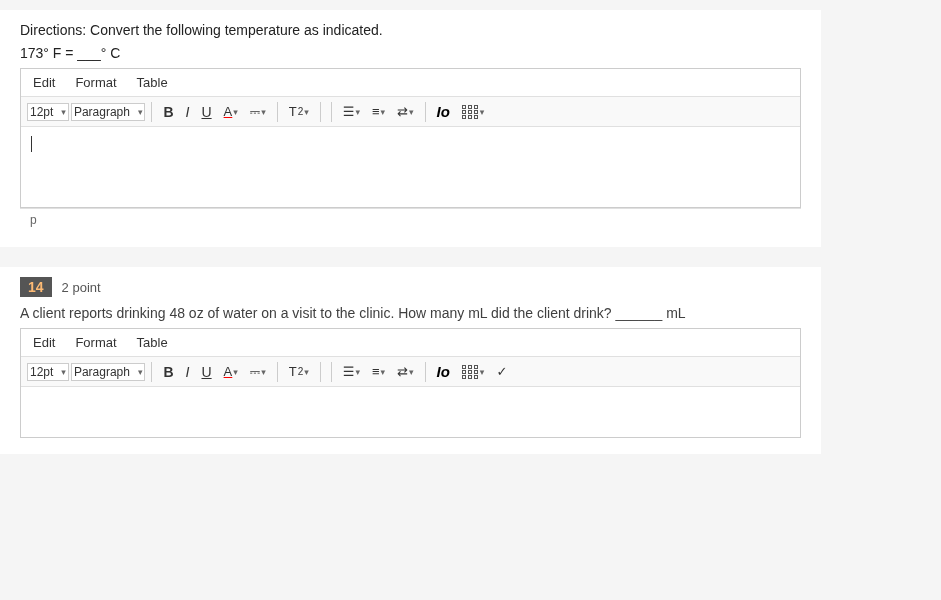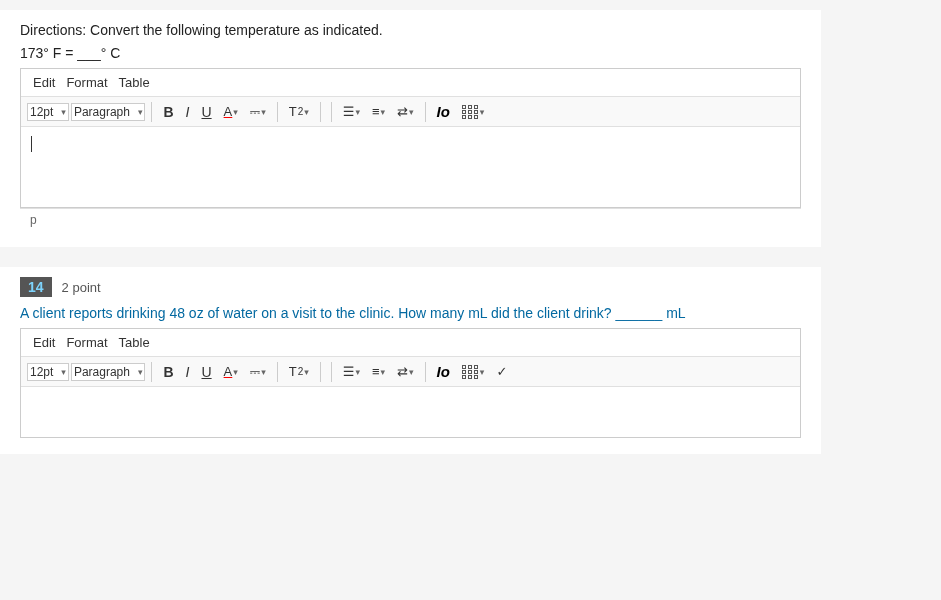--- a/index.html
+++ b/index.html
@@ -20,54 +20,54 @@
       margin: 0 0 10px 0;
       padding: 10px 20px 16px 20px;
     }
     .question-header {
       display: flex;
       align-items: center;
       margin-bottom: 6px;
     }
     .question-number {
       background: #555;
-      color: #7dd3fc;
+      color: #fdba74;
       font-size: 14px;
       font-weight: bold;
       padding: 2px 8px;
       margin-right: 10px;
       min-width: 30px;
       text-align: center;
     }
     .question-points {
       font-size: 13px;
       color: #555;
     }
     .question-text {
       font-size: 14px;
-      color: #0369a1;
+      color: #404040;
       margin-bottom: 4px;
       line-height: 1.5;
     }
     .directions-text {
       font-size: 14px;
       margin-bottom: 2px;
       line-height: 1.5;
     }
     .editor-container {
       border: 1px solid #ccc;
       background: #fff;
       margin-top: 4px;
     }
     .menu-bar {
       display: flex;
       align-items: center;
       padding: 4px 8px;
       border-bottom: 1px solid #e0e0e0;
-      gap: 3px;
+      gap: 12px;
       font-size: 13px;
     }
     .menu-item {
       cursor: pointer;
       padding: 2px 4px;
       color: #333;
     }
     .toolbar {
       display: flex;
       align-items: center;

